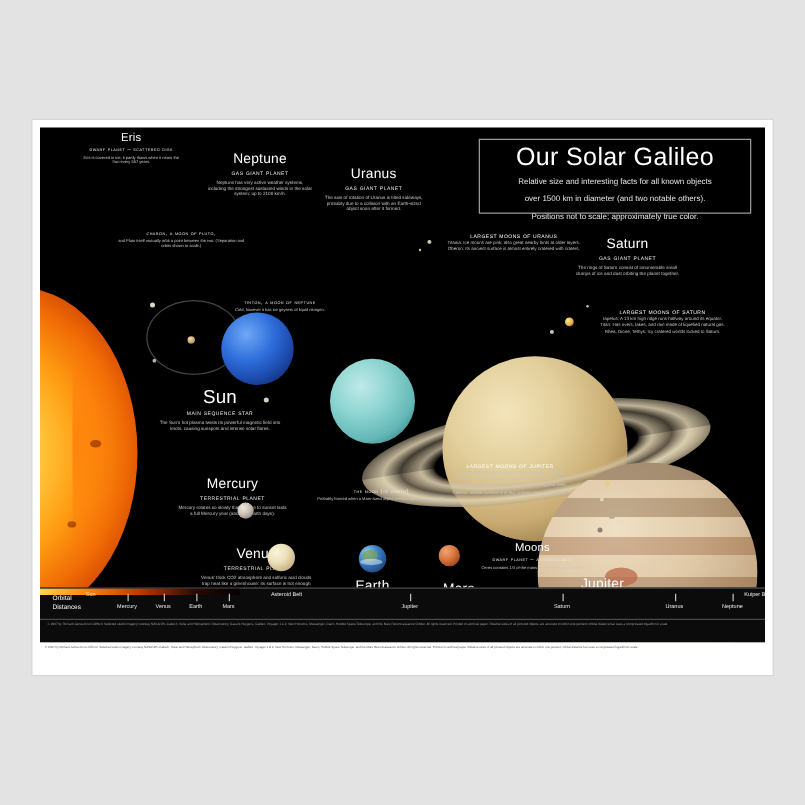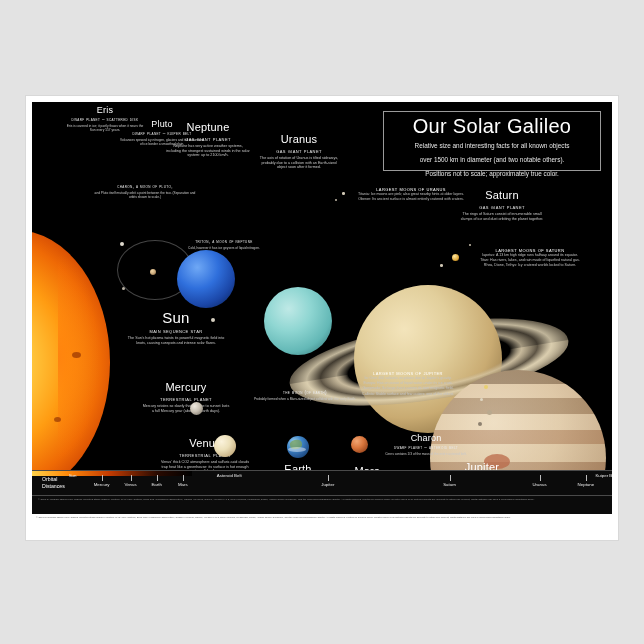--- a/index.html
+++ b/index.html
@@ -172,25 +172,20 @@
       <span class="s">Positions not to scale; approximately true color.</span>
     </div>
 
     <div class="cap" style="left:30px;top:4px;width:86px;">
       <span class="nm n-sm">Eris</span>
       <span class="cls c-sm">Dwarf Planet – Scattered Disk</span>
       <span class="dsc d-xs">Eris is covered in ice; it partly thaws when it nears the Sun every 557 years.</span>
     </div>
     <div class="pl" id="eris"></div>
 
-    <div class="cap" style="left:84px;top:18px;width:92px;">
-      <span class="nm n-sm">Pluto</span>
-      <span class="cls c-sm">Dwarf Planet – Kuiper Belt</span>
-      <span class="dsc d-xs">Volcanoes spewed icy nitrogen, glaciers and tall mountains of ice border a smoothed plain.</span>
-    </div>
     <div id="pluto-orbit"></div>
     <div class="pl" id="pluto"></div>
     <div class="pl" id="charon"></div>
     <div class="cap" style="left:58px;top:80px;width:110px;">
       <span class="cls c-sm">Charon, a Moon of Pluto,</span>
       <span class="dsc d-xs">and Pluto itself mutually orbit a point between the two. (Separation and orbits shown to scale.)</span>
     </div>
 
     <div class="cap" style="left:132px;top:20px;width:88px;">
       <span class="nm n-md">Neptune</span>
@@ -293,21 +288,21 @@
     </div>
 
     <div class="pl" id="mars"></div>
     <div class="cap" style="left:288px;top:364px;width:94px;">
       <span class="nm n-md">Mars</span>
       <span class="cls c-md">Terrestrial Planet</span>
       <span class="dsc d-sm">The ice caps of Mars grow a layer of dry ice each winter, in spring it turns back into CO2 gas.</span>
     </div>
 
     <div class="cap" style="left:346px;top:332px;width:96px;">
-      <span class="nm n-sm">Charon</span>
+      <span class="nm n-sm">Moons</span>
       <span class="cls c-sm">Dwarf Planet – Asteroid Belt</span>
       <span class="dsc d-xs">Ceres contains 1/3 of the mass of the entire asteroid belt.</span>
     </div>
 
     <div id="orbital-bar">
       <div id="orbital-gradient"></div>
       <div class="obtitle">
         <span>Orbital</span><br>
         <span>Distances</span>
       </div>

